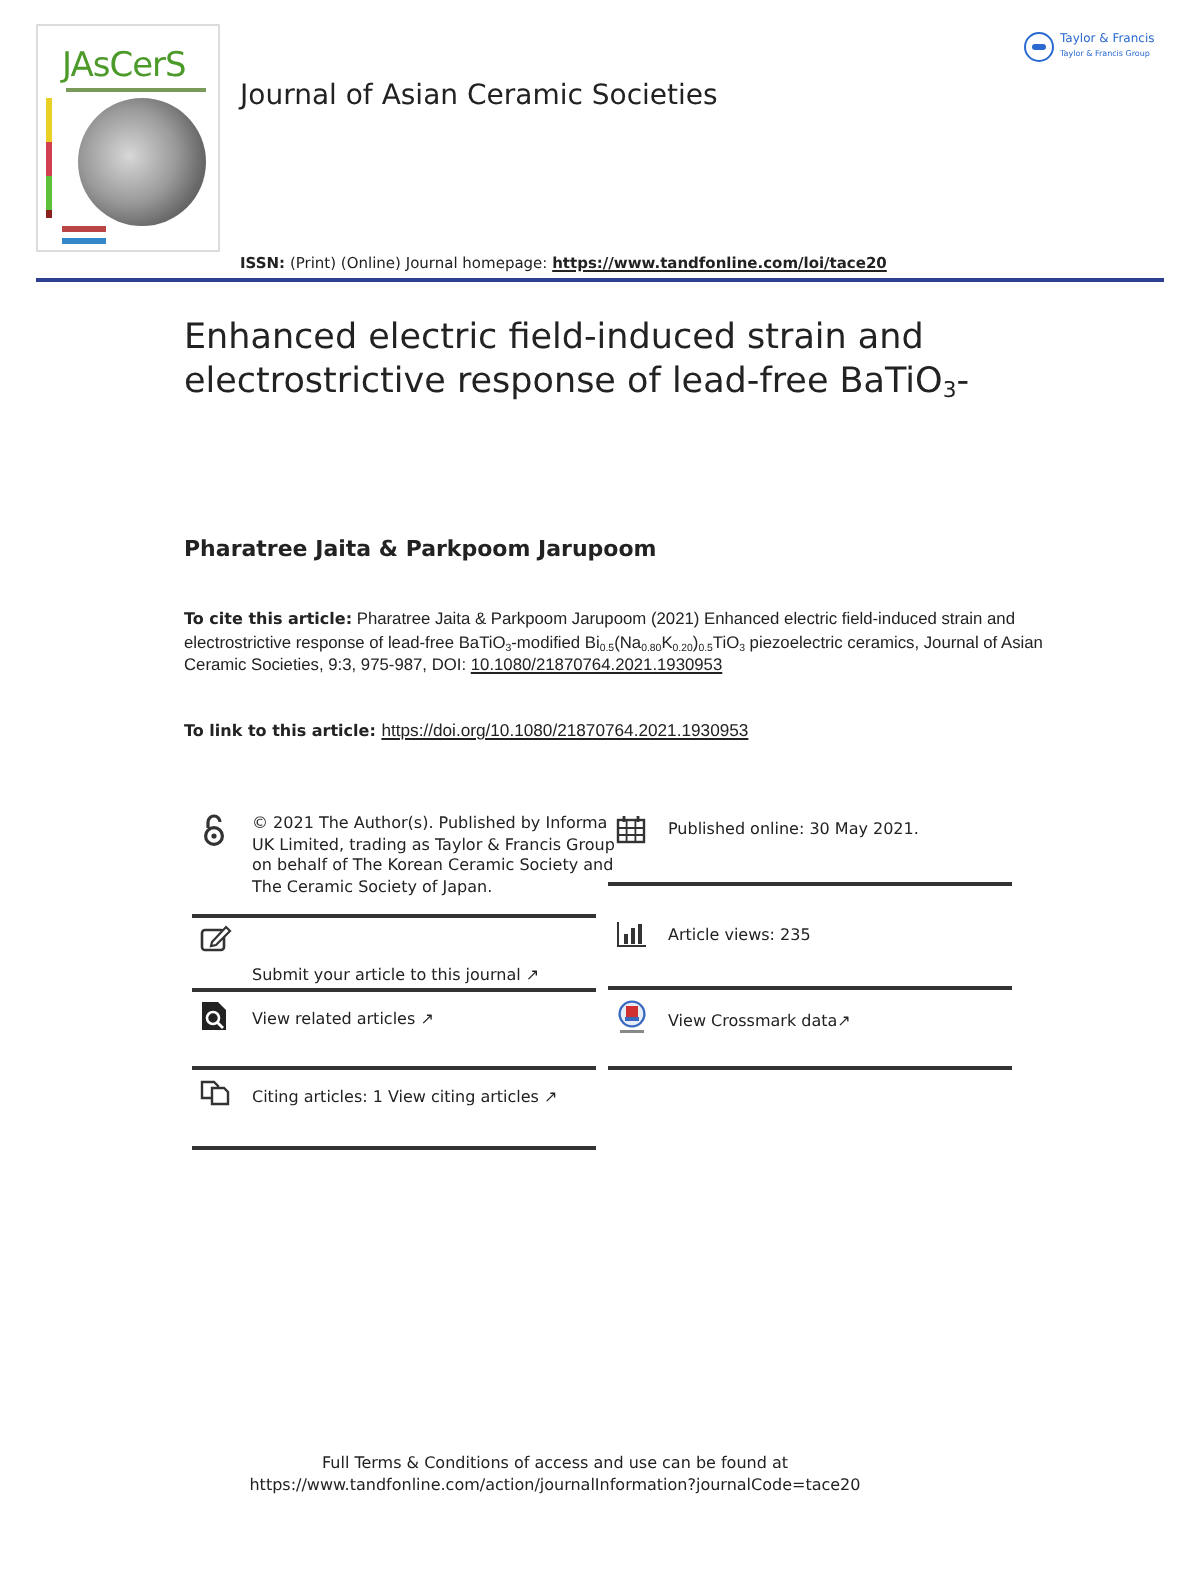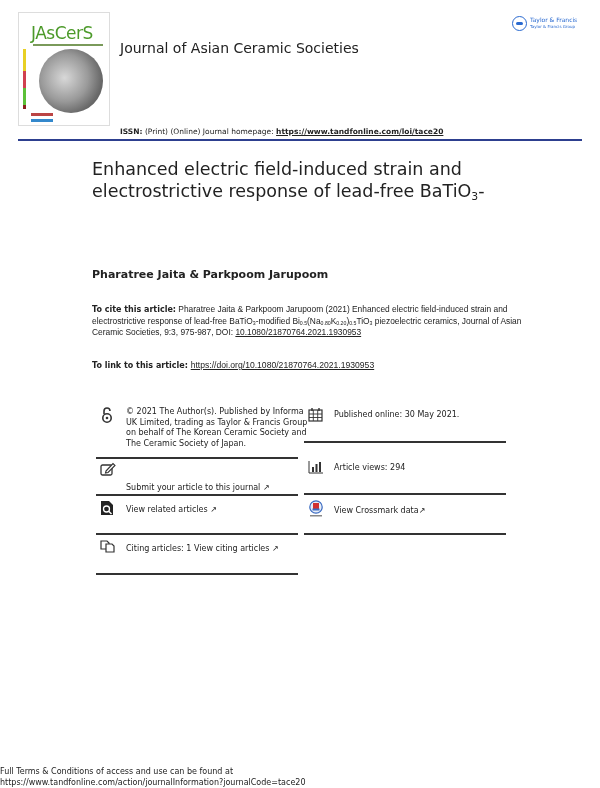--- a/index.html
+++ b/index.html
@@ -30,21 +30,21 @@
   .cite { left:92px; top:304px; width:440px; font-size:8.4px; line-height:11.5px; color:#222; font-family:"Liberation Sans", sans-serif; }
   .cite .lbl { font-weight:bold; font-family:"DejaVu Sans", sans-serif; font-size:8px; }
   .cite a, .link a { color:#222; text-decoration:underline; }
   .link { left:92px; top:360px; font-size:8.6px; color:#222; font-family:"Liberation Sans", sans-serif; }
   .link .lbl { font-weight:bold; font-family:"DejaVu Sans", sans-serif; font-size:8px; }
   .info-item { position:absolute; font-size:8px; color:#222; line-height:10.5px; }
   .info-item .txt { position:absolute; left:30px; }
   .hr { position:absolute; height:1.5px; background:#333; }
   .icon { position:absolute; left:4px; }
   .ext { font-size:8px; }
-  .footer { left:0; top:726px; width:555px; text-align:left; font-size:8px; line-height:11px; color:#222;margin-top:40px; }
+  .footer { left:0; top:726px; width:555px; text-align:center; font-size:8px; line-height:11px; color:#222; }
 </style>
 </head>
 <body>
 
 <div class="abs cover">
   <div class="logo">JAsCerS</div>
   <div class="sub"></div>
   <div class="bar" style="top:36px;height:22px;background:#e8d024;"></div>
   <div class="bar" style="top:58px;height:17px;background:#d04050;"></div>
   <div class="bar" style="top:75px;height:17px;background:#5cc038;"></div>
@@ -136,21 +136,21 @@
 </div>
 <div class="hr" style="left:304px;top:441px;width:202px;"></div>
 
 <div class="info-item" style="left:304px;top:460px;width:200px;height:20px;">
   <svg class="icon" style="top:0" width="16" height="14" viewBox="0 0 16 14">
     <path d="M1 1 V13 H15" fill="none" stroke="#333" stroke-width="1"></path>
     <rect x="4" y="7" width="2" height="5" fill="#333"></rect>
     <rect x="7.5" y="4" width="2" height="8" fill="#333"></rect>
     <rect x="11" y="2" width="2" height="10" fill="#333"></rect>
   </svg>
-  <div class="txt" style="top:3px;">Article views: 294</div>
+  <div class="txt" style="top:3px;">Article views: 235</div>
 </div>
 <div class="hr" style="left:304px;top:493px;width:202px;"></div>
 
 <div class="info-item" style="left:304px;top:500px;width:200px;height:20px;">
   <svg class="icon" style="top:0" width="16" height="18" viewBox="0 0 16 18">
     <circle cx="8" cy="7" r="6.2" fill="#e8eef8" stroke="#3a6ac0" stroke-width="1.2"></circle>
     <rect x="5" y="3" width="6" height="6" fill="#d03030"></rect>
     <rect x="4.5" y="8.5" width="7" height="2" fill="#3a6ac0"></rect>
     <rect x="2" y="15" width="12" height="1.5" fill="#888"></rect>
   </svg>

